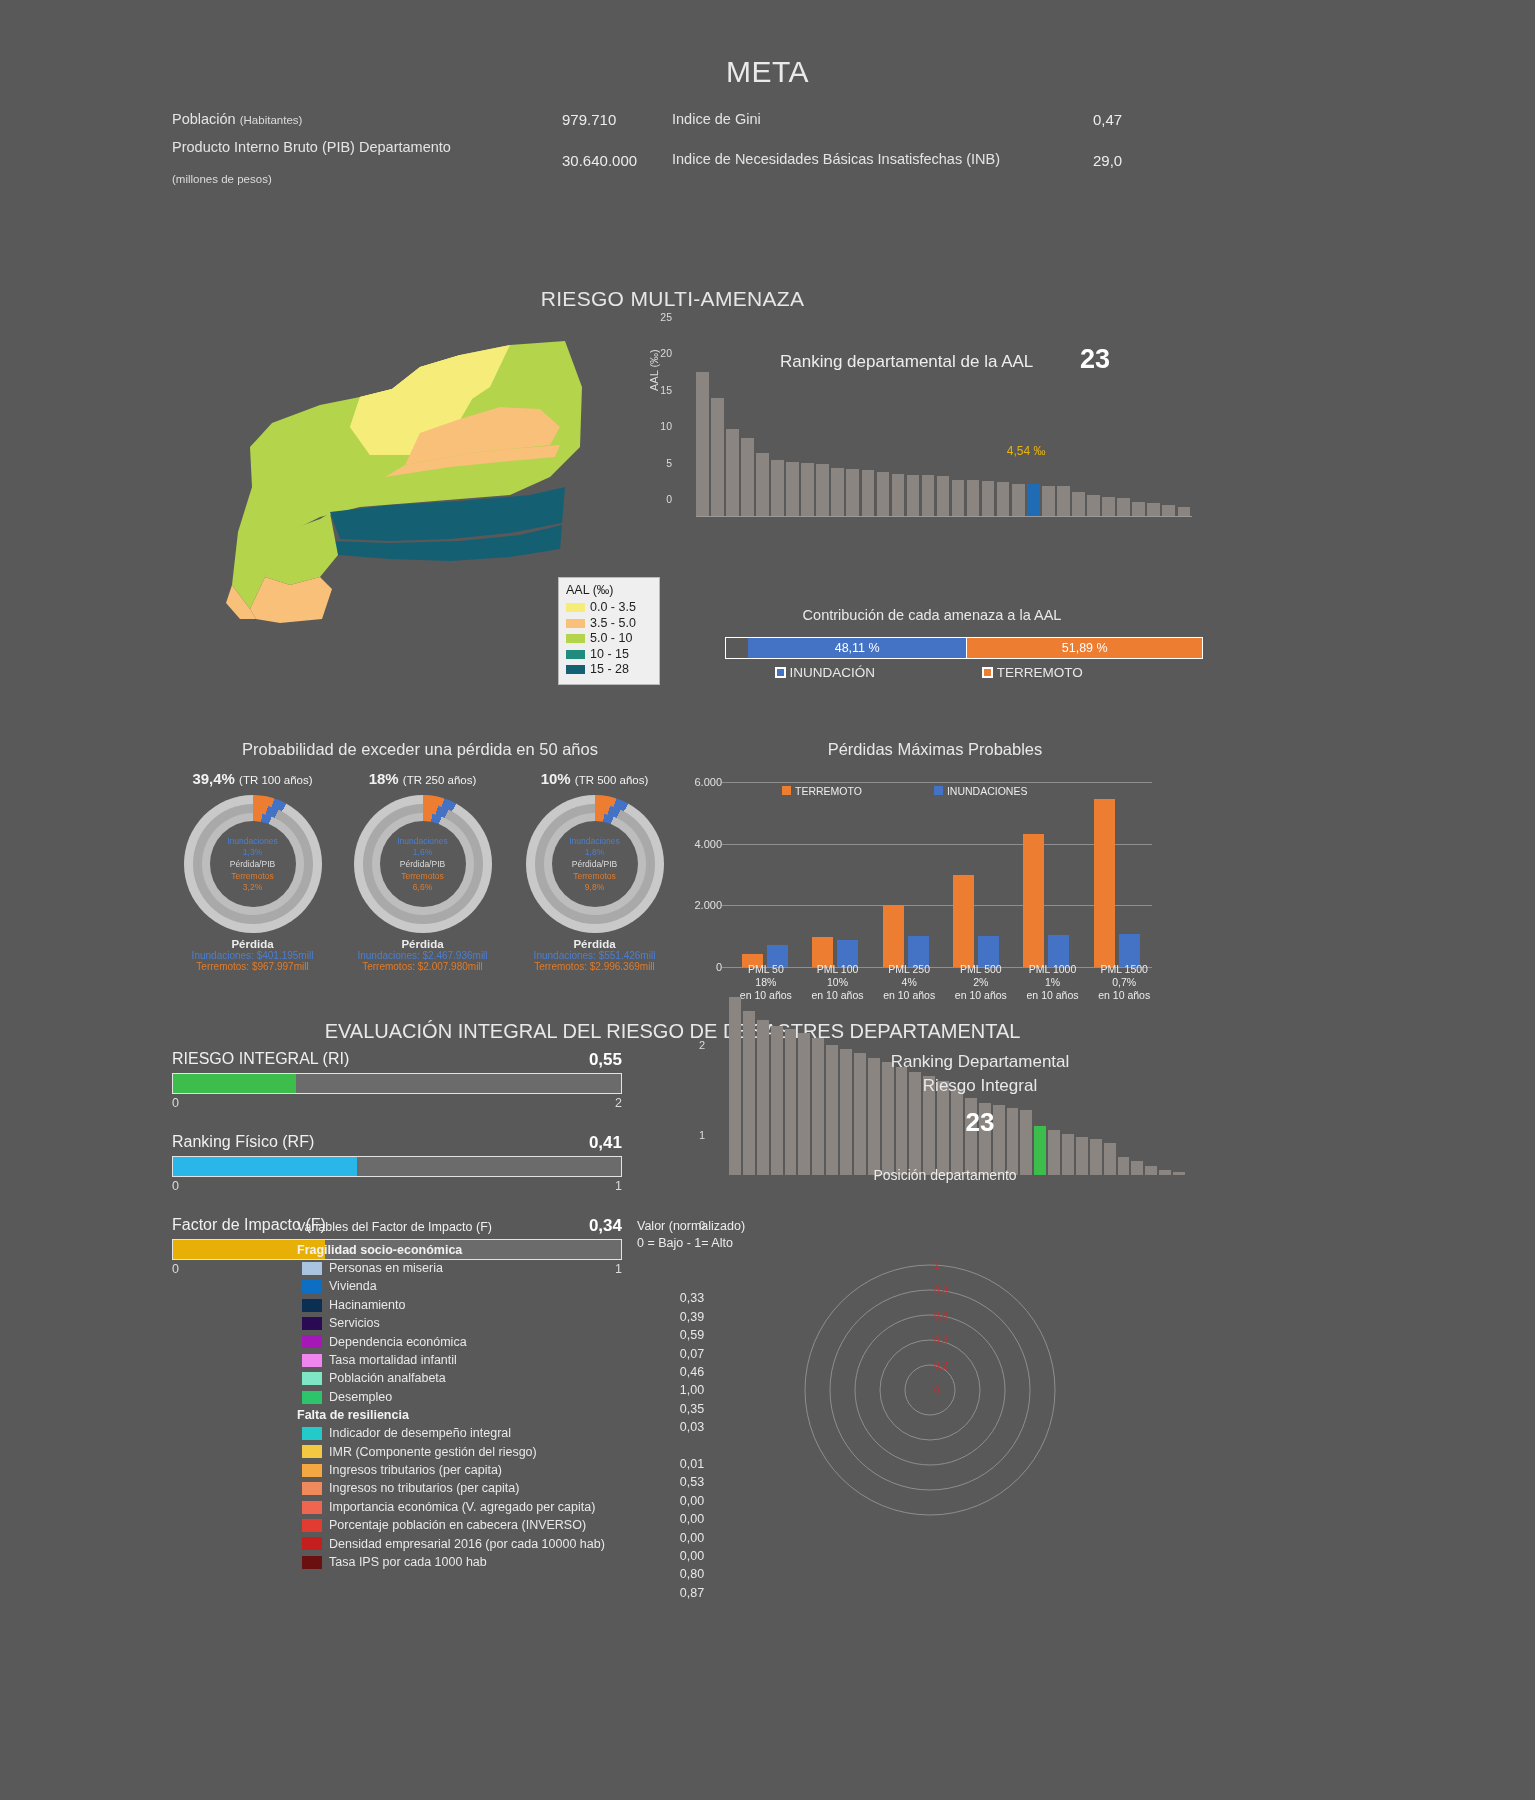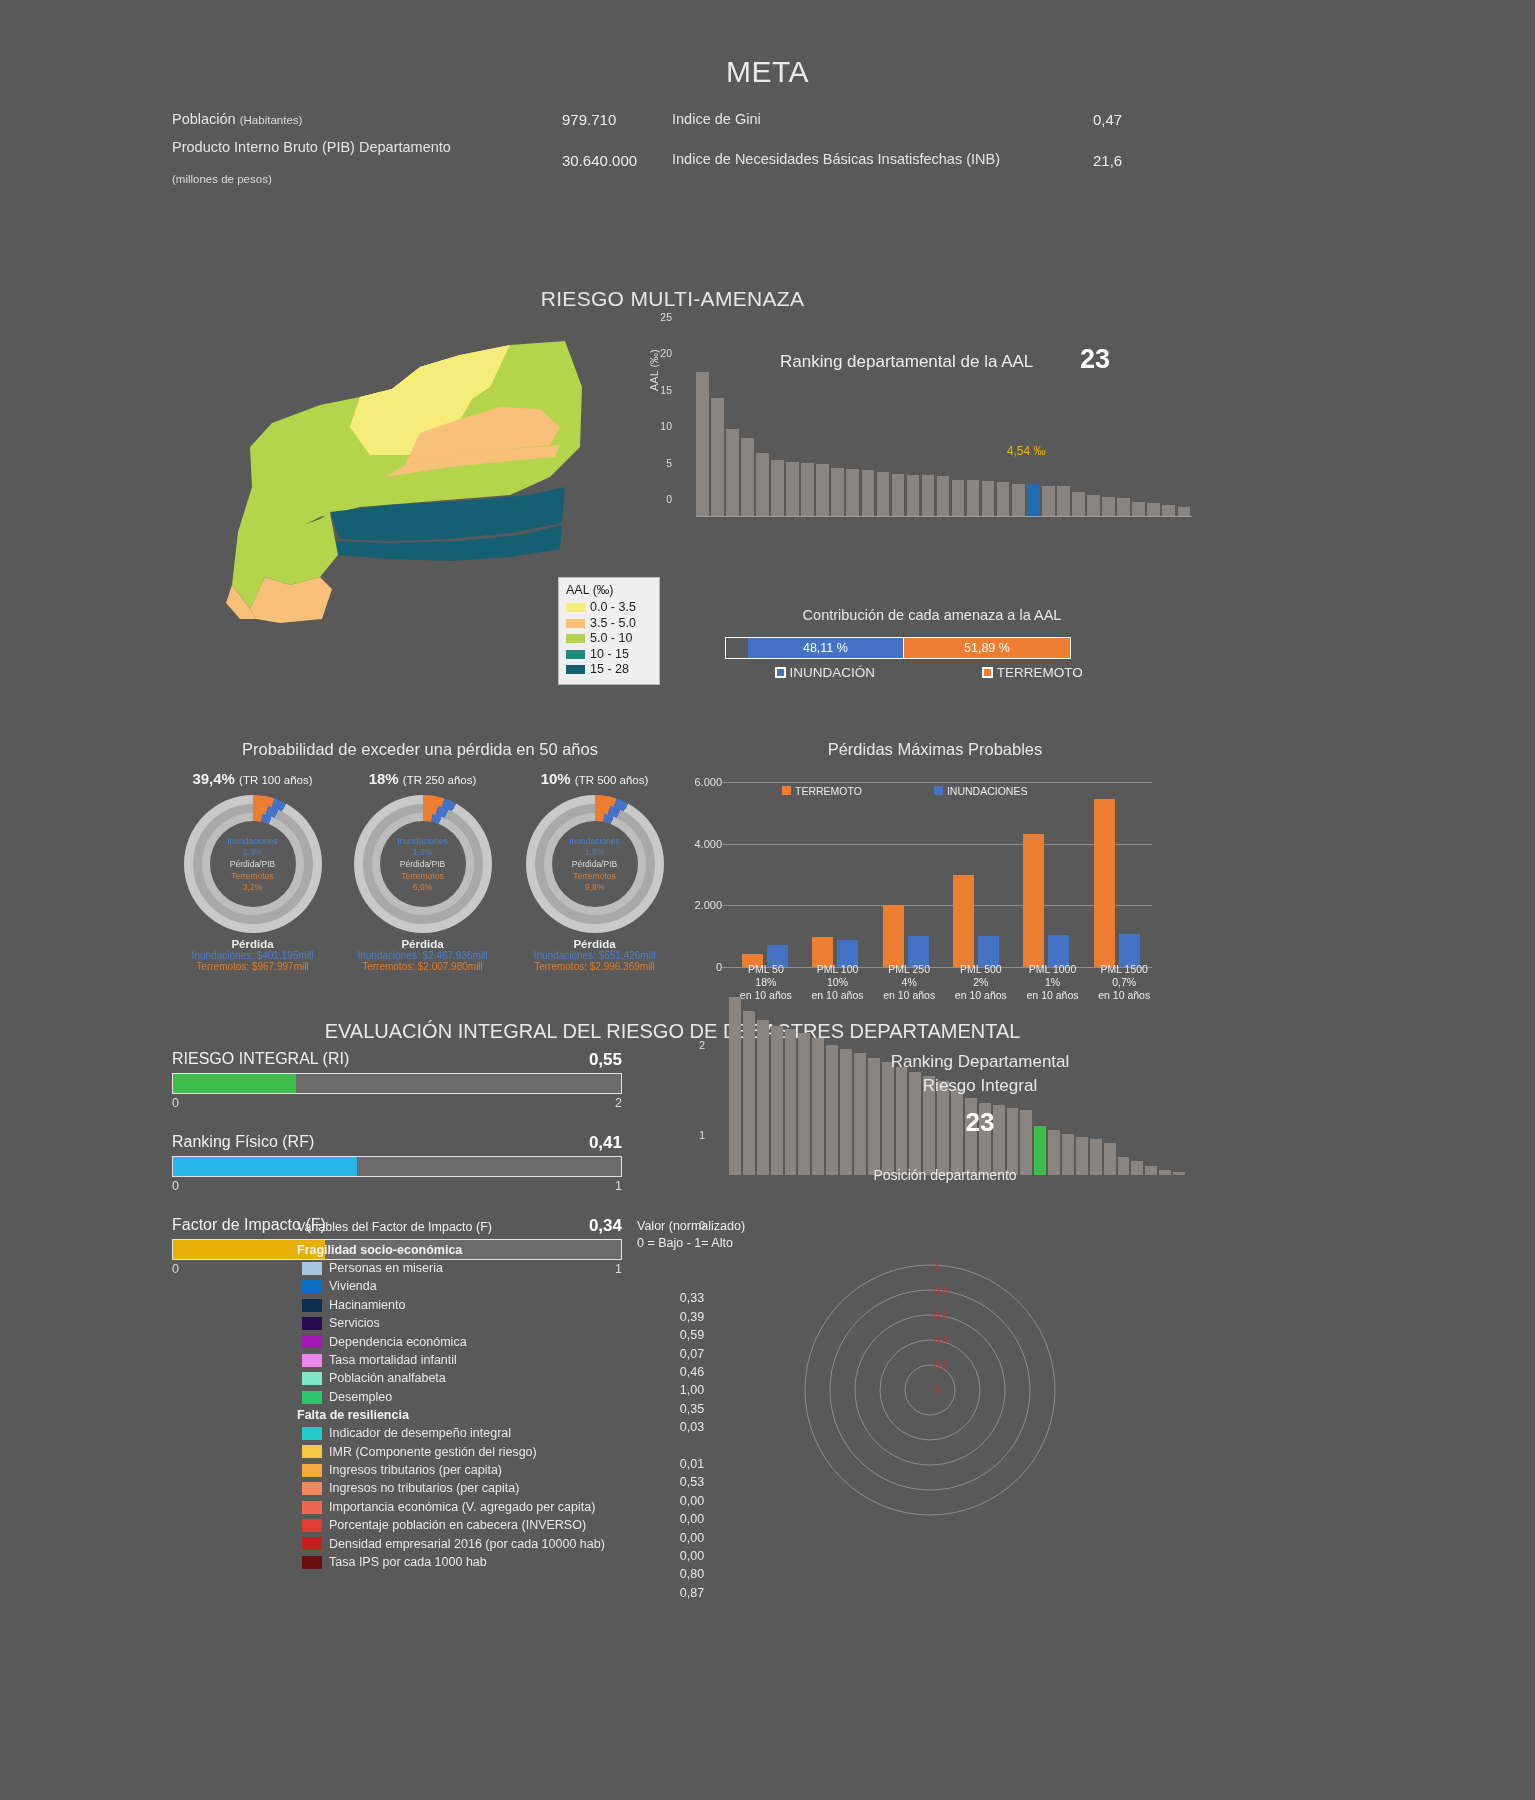--- a/index.html
+++ b/index.html
@@ -51,21 +51,21 @@
   .bars-row { position: absolute; left: 24px; bottom: 0; height: 182px; width: 494px; display: flex; align-items: flex-end; gap: 2.5px; }
   .bar { flex: 1; background: #8a8580; }
   .bar.hl { background: #1f6cb4; }
   .aal-heading { position: absolute; left: 108px; top: 35px; font-size: 17px; color: #ededed; }
   .aal-rank { position: absolute; left: 408px; top: 27px; font-size: 27px; font-weight: bold; color: #fff; }
   .aal-callout { position: absolute; font-size: 12px; color: #eab308; text-align: center; }
   .axisline { position: absolute; left: 24px; right: 0; bottom: 0; height: 1px; background: #9a9a9a; }
 
   
   .contrib-title { position: absolute; left: 672px; top: 552px; width: 520px; text-align: center; font-size: 14.5px; }
-  .contrib-bar { position: absolute; left: 725px; top: 582px; width: 346px; height: 22px; display: flex; border: 1px solid #fff; padding-left: 22px; }
+  .contrib-bar { position: absolute; left: 725px; top: 582px; width: 478px; height: 22px; display: flex; border: 1px solid #fff; padding-left: 22px; }
   .contrib-seg { display: flex; align-items: center; justify-content: center; font-size: 12.5px; color: #fff; }
   .contrib-legend { position: absolute; left: 725px; top: 610px; width: 415px; display: flex; font-size: 13.5px; }
   .cl-item { display: flex; align-items: center; gap: 4px; justify-content: center; }
   .cl-box { width: 11px; height: 11px; border: 2px solid #fff; display: inline-block; }
 
   
   .donut-title { position: absolute; left: 165px; top: 685px; width: 510px; text-align: center; font-size: 16.5px; }
   .donut-group { position: absolute; top: 715px; }
   .donut-head { text-align: center; font-size: 15px; font-weight: bold; color: #f2f2f2; }
   .donut-head small { font-size: 11.5px; font-weight: normal; }
@@ -142,21 +142,21 @@
     <div class="info-l-value" style="left:562px; top:8px">979.710</div>
     <div class="info-r-label" style="left:672px; top:8px">Indice de Gini</div>
     <div class="info-r-value" style="left:1093px; top:8px">0,47</div>
 
     <div class="info-l-label" style="top:36px">
       <span>Producto Interno Bruto (PIB) Departamento</span>
       <div class="info-l-sub" style="margin-top:18px">(millones de pesos)</div>
     </div>
     <div class="info-l-value" style="left:562px; top:49px">30.640.000</div>
     <div class="info-r-label" style="left:672px; top:48px">Indice de Necesidades Básicas Insatisfechas (INB)</div>
-    <div class="info-r-value" style="left:1093px; top:49px">21,6</div>
+    <div class="info-r-value" style="left:1093px; top:49px">29,0</div>
   </div>
 
   <div class="section-title" style="position:absolute; left:0; top:232px; width:1345px;">RIESGO MULTI-AMENAZA</div>
 
   <div class="map-wrap">
     <svg viewBox="0 0 400 300" width="400" height="300">
       <path d="M28,205 L42,160 L40,120 L62,96 L110,78 L150,70 L182,62 L210,40 L250,28 L300,18 L355,14 L372,60 L370,120 L340,150 L300,168 L250,172 L200,176 L150,180 L110,190 L70,210 L55,250 L40,282 L22,258 Z" fill="#b3d44b"></path>
       <path d="M150,70 L182,62 L210,40 L250,28 L262,72 L240,110 L200,128 L160,128 L140,100 Z" fill="#f5ec7a"></path>
       <path d="M140,100 L160,128 L200,128 L240,110 L262,72 L280,60 L300,18 L250,28 L210,40 L182,62 L150,70 Z" fill="#f5ec7a"></path>
       <path d="M195,138 L260,126 L300,122 L340,118 L350,100 L330,82 L290,80 L250,92 L210,106 Z" fill="#f8c078"></path>

